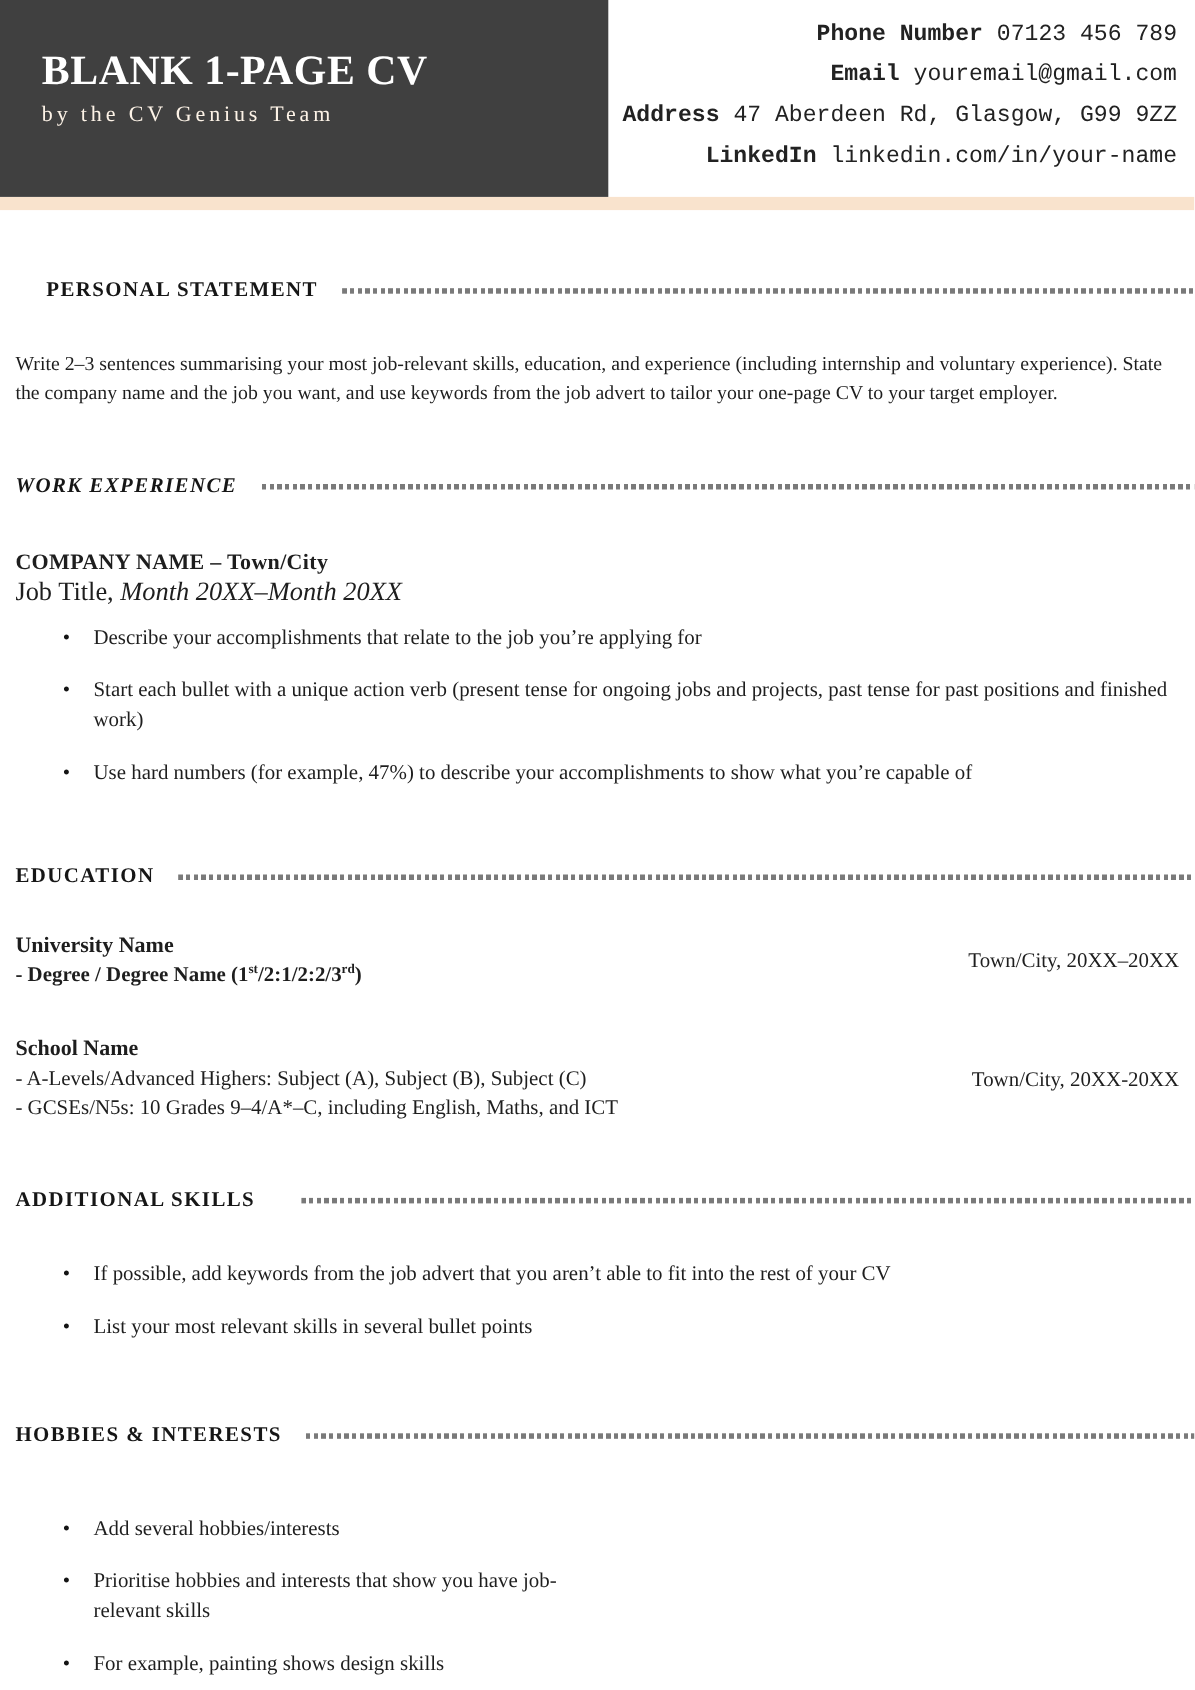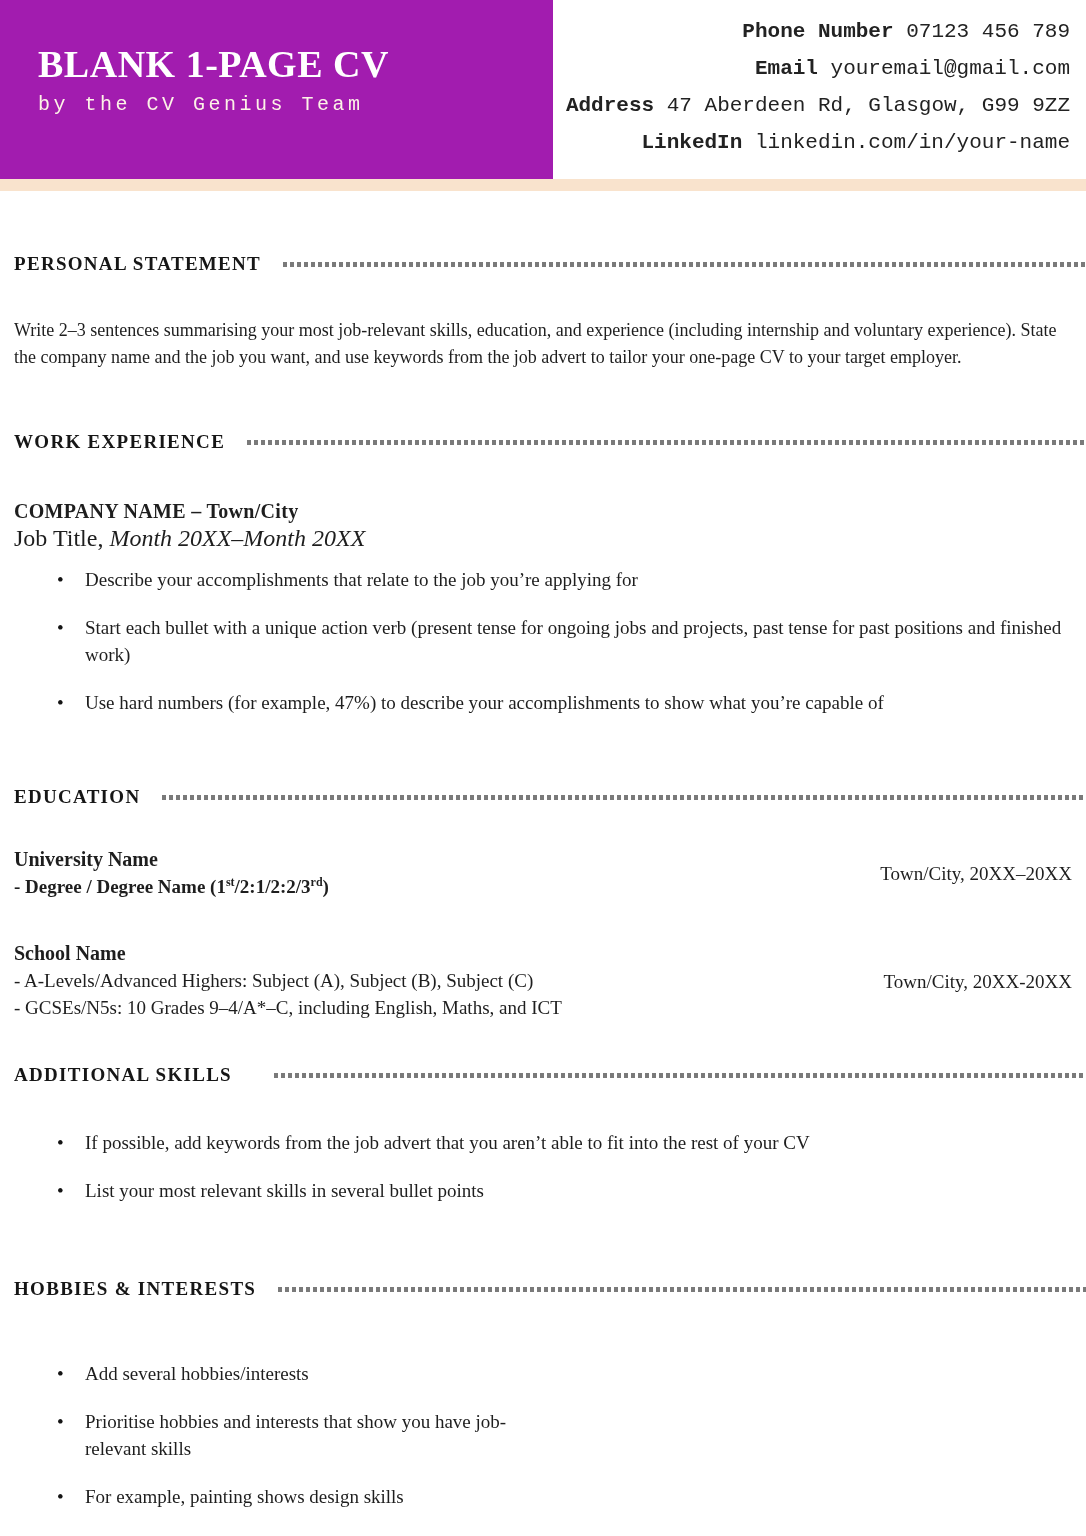--- a/index.html
+++ b/index.html
@@ -2,38 +2,38 @@
 <html><head>
 <meta charset="utf-8">
 <style>
   * { box-sizing: border-box; }
   html,body { margin:0; padding:0; background:#ffffff; }
   body { font-family:"Liberation Serif", serif; color:#1e1e1e; }
   .page { width:1086px; height:1536px; background:#fff; overflow:hidden; position:relative; }
 
   
   .header { display:flex; justify-content:space-between; align-items:flex-start; height:179px; background:#fff; }
-  .brand { width:553px; height:179px; background:#a21caf; padding:44px 10px 0 38px; }
+  .brand { width:553px; height:179px; background:#404040; padding:44px 10px 0 38px; }
   .brand-title { font-size:38px; font-weight:bold; color:#ffffff; letter-spacing:0.5px; line-height:1.1; }
-  .brand-subtitle { font-size:20px; color:#fdf3e7; letter-spacing:3.5px; margin-top:7px;font-family:Liberation Mono, monospace; }
+  .brand-subtitle { font-size:20px; color:#fdf3e7; letter-spacing:3.5px; margin-top:7px; }
   .contact { padding:13px 16px 0 0; text-align:right; font-size:21px; line-height:37px; color:#222;font-family:Liberation Mono, monospace; }
   .clabel { font-weight:bold; }
   .peach-strip { width:100%; height:12px; background:#F9E3CD; }
 
   
   main { padding:0 14px; }
   .sec-head { display:flex; align-items:center; }
   .sec-head h2 { margin:0; font-size:19px; font-weight:bold; letter-spacing:1.3px; white-space:nowrap; color:#161616; }
   .dots { flex:1; height:5px; margin-left:22px; margin-right:-14px;
           background:repeating-linear-gradient(to right, #7a7a7a 0 4px, transparent 4px 7px); }
 
-  .sec-ps .sec-head { margin-top:62px; }
+  .sec-ps .sec-head { margin-top:62px;margin-left:28px; }
   .ps-body { margin:42px 0 0 0; font-size:18px; line-height:27px; max-width:1052px; }
 
-  .sec-we .sec-head { margin-top:60px; }
+  .sec-we .sec-head { margin-top:60px;font-style:italic; }
   .company { margin-top:45px; font-size:20px; font-weight:bold; line-height:27px; letter-spacing:0.3px; }
   .jobline { font-size:24px; line-height:27px; }
 
   ul.bullets { list-style:none; margin:14px 0 0 0; padding:0 0 0 41px; }
   ul.bullets li { position:relative; padding-left:30px; font-size:19px; line-height:27px; margin-bottom:21px; }
   ul.bullets li:last-child { margin-bottom:0; }
   ul.bullets li::before { content:"•"; position:absolute; left:2px; top:0; color:#141414; }
   li.narrow { max-width:465px; }
 
   .sec-edu .sec-head { margin-top:70px; }
@@ -41,21 +41,21 @@
   .edu-entry.university { margin-top:38px; }
   .edu-entry.school { margin-top:40px; }
   .edu-name { font-weight:bold; font-size:20px; }
   .edu-bold-line { font-weight:bold; }
   .edu-label { font-weight:normal; }
   .edu-date { position:absolute; right:0; font-size:19px; font-weight:normal; }
   .university .edu-date { top:14px;text-align:center; }
   .school .edu-date { top:28px; }
   sup { font-size:12px; line-height:0; }
 
-  .sec-skills .sec-head { margin-top:43px;gap:20px; }
+  .sec-skills .sec-head { margin-top:59px;gap:20px; }
   .sec-skills ul.bullets { margin-top:43px; }
 
   .sec-hobbies .sec-head { margin-top:74px; }
   .sec-hobbies ul.bullets { margin-top:60px; }
 </style>
 </head>
 <body>
 
 <div class="page">
 

